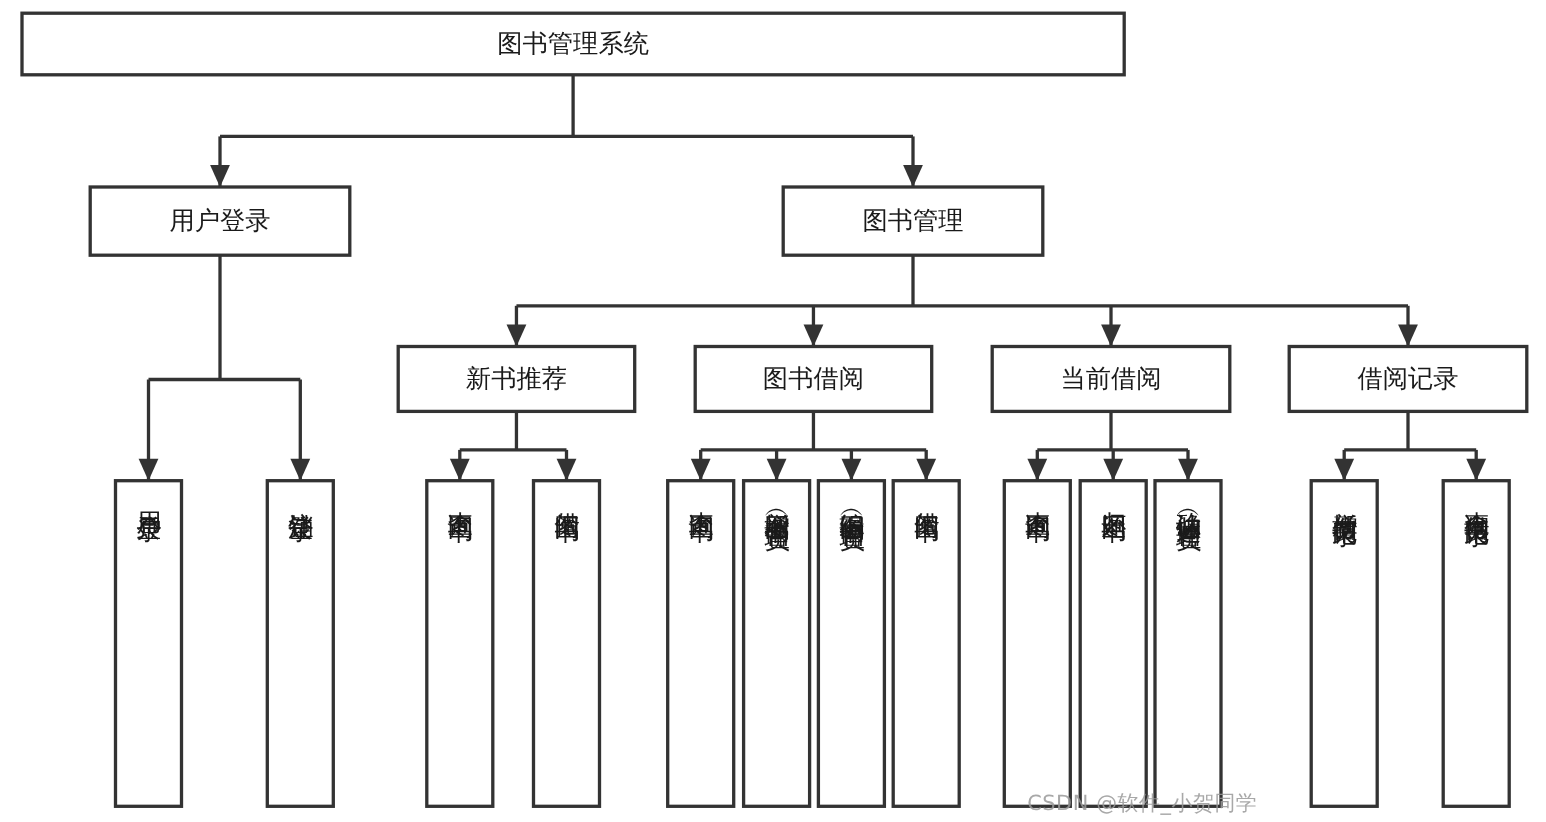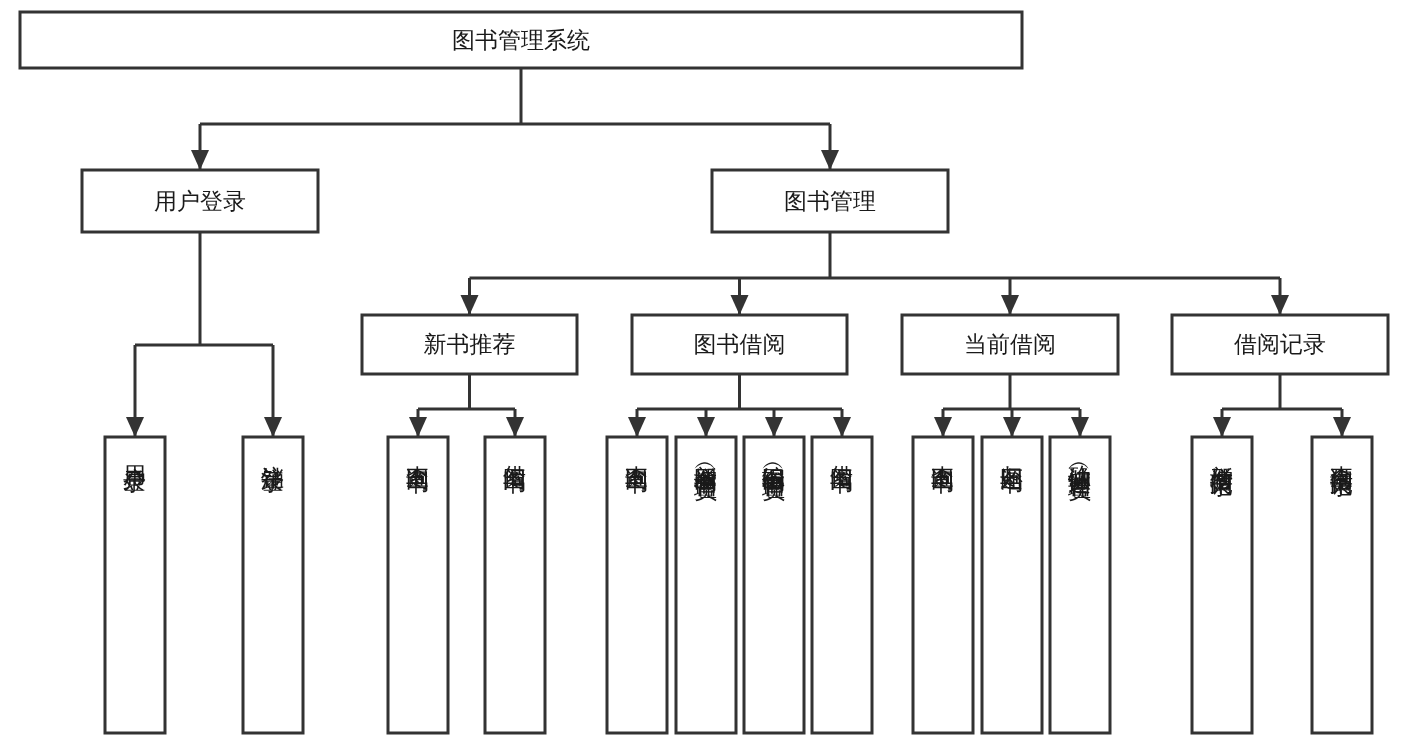--- a/index.html
+++ b/index.html
@@ -231,13 +231,14 @@
       <div class="leaf-text" style="left: 607px; top: 447px; width: 60px; height: 276px;">查询图书</div>
       <div class="leaf-text" style="left: 676px; top: 447px; width: 60px; height: 276px;">新增图书（管理员）</div>
       <div class="leaf-text" style="left: 744px; top: 447px; width: 60px; height: 276px;">编辑图书（管理员）</div>
       <div class="leaf-text" style="left: 812px; top: 447px; width: 60px; height: 276px;">借阅图书</div>
       <div class="leaf-text" style="left: 913px; top: 447px; width: 60px; height: 276px;">查询图书</div>
       <div class="leaf-text" style="left: 982px; top: 447px; width: 60px; height: 276px;">归还图书</div>
       <div class="leaf-text" style="left: 1050px; top: 447px; width: 60px; height: 276px;">确认归还（管理员）</div>
       <div class="leaf-text" style="left: 1192px; top: 447px; width: 60px; height: 276px;">新增借阅记录</div>
       <div class="leaf-text" style="left: 1312px; top: 447px; width: 60px; height: 276px;">查询借阅记录</div>
     </div>
+  <div class="watermark">CSDN @软件_小贺同学</div>
 </div>
 
 </body></html>

